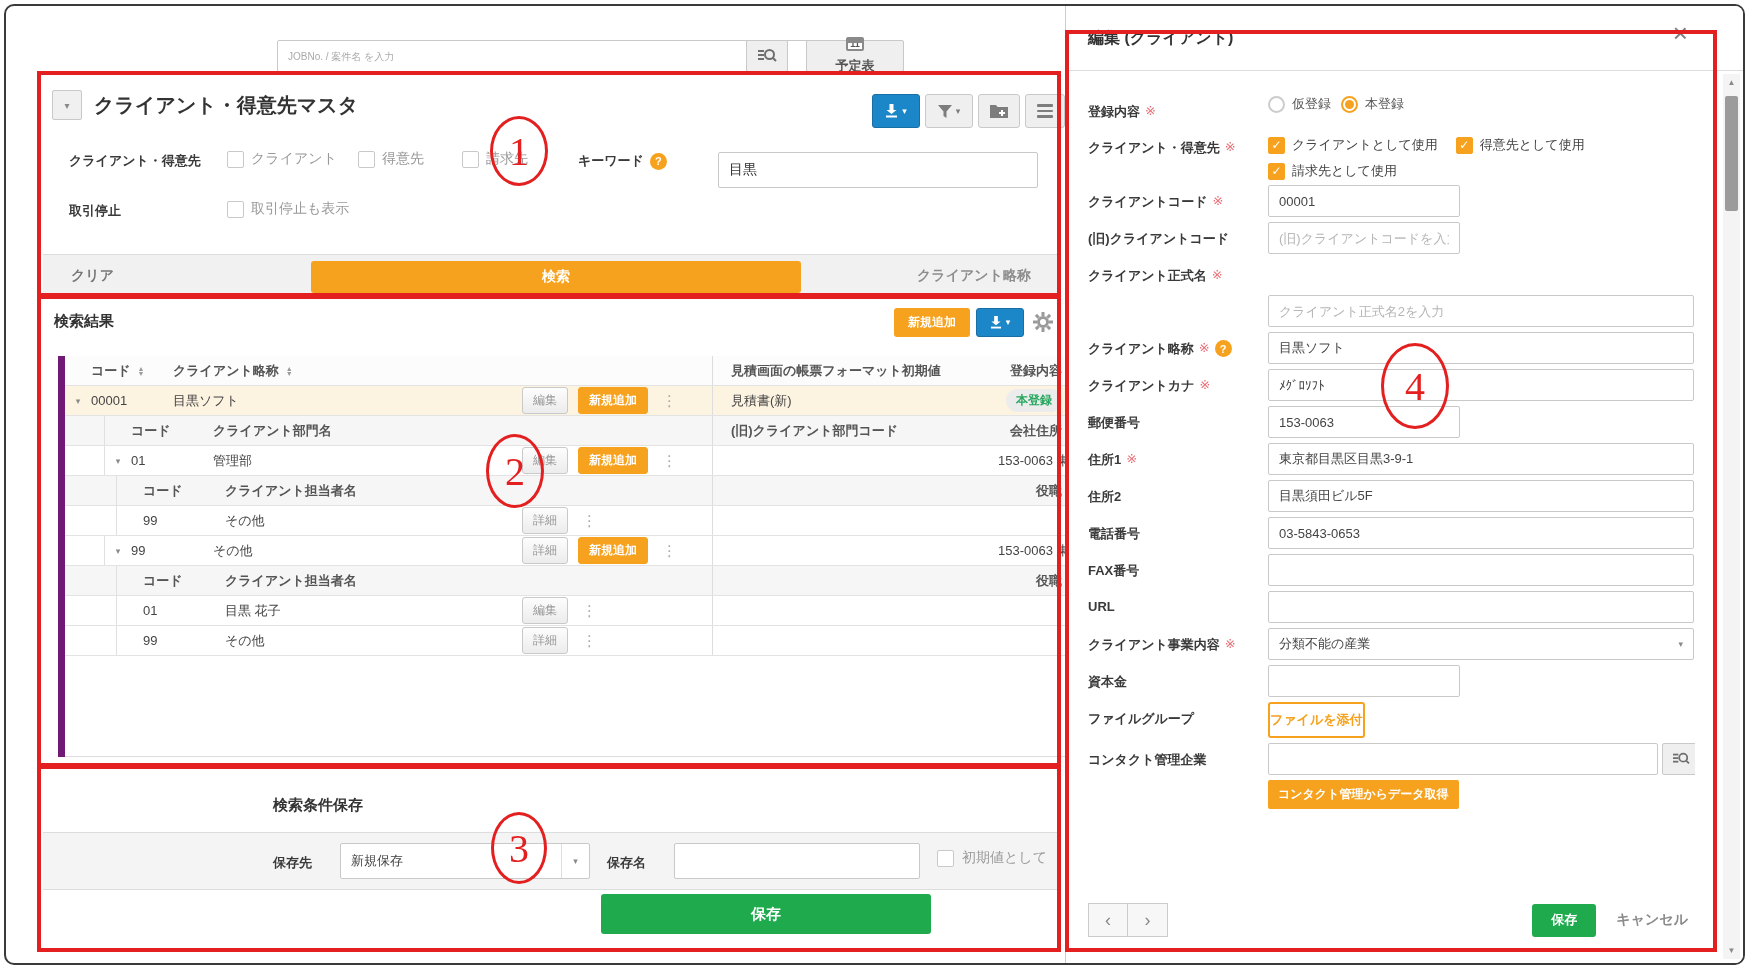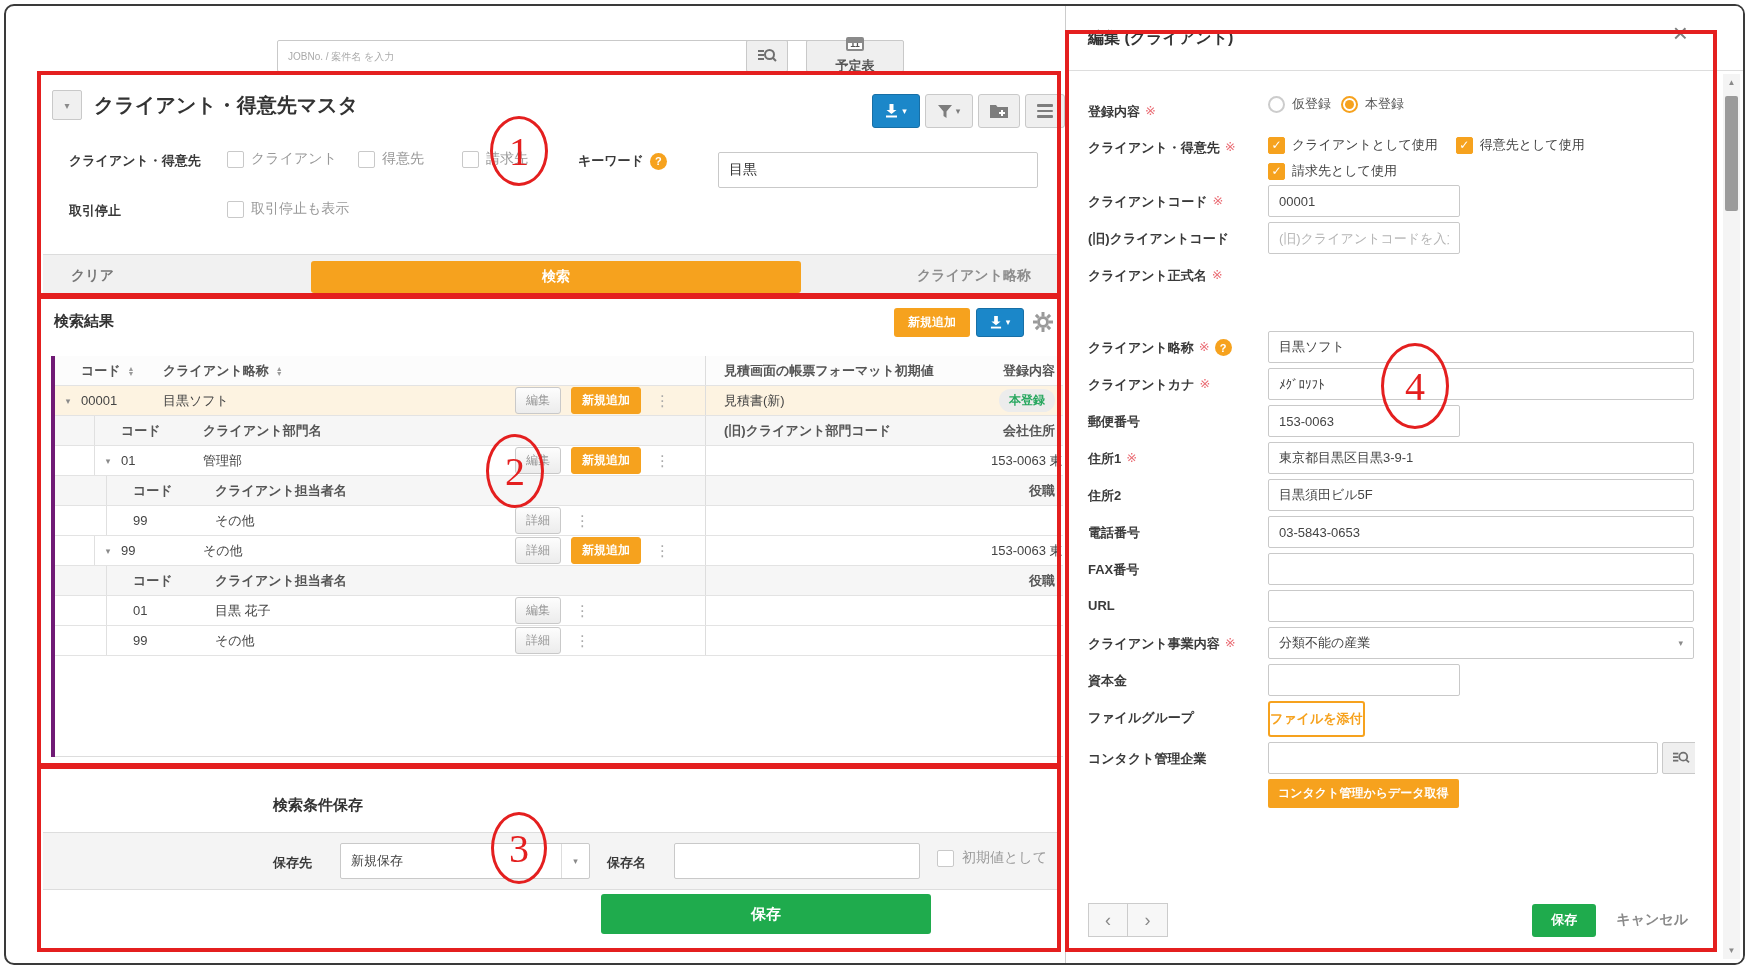--- a/index.html
+++ b/index.html
@@ -38,21 +38,21 @@
   .clear-link { position:absolute; left:28px; top:12px; font-size:14px; font-weight:bold; color:#777; cursor:pointer; }
   .search-btn { position:absolute; left:268px; top:6px; width:490px; height:32px; background:#f6a21e; border:none; border-radius:3px; color:#fff; font-size:14px; font-weight:bold; cursor:pointer; }
   .close-area-link { position:absolute; right:30px; top:12px; font-size:14px; font-weight:bold; color:#8d8d8d; cursor:pointer; }
 
   
   .results-title { position:absolute; left:48px; top:306px; font-size:15px; font-weight:bold; color:#333; }
   .res-add { position:absolute; left:888px; top:302px; width:76px; height:29px; background:#f6a21e; border:none; border-radius:3px; color:#fff; font-size:12px; font-weight:bold; cursor:pointer; }
   .res-dl { position:absolute; left:970px; top:302px; width:48px; height:29px; background:#1b87c9; border:1px solid #176fa6; border-radius:3px; color:#fff; display:flex; align-items:center; justify-content:center; gap:4px; cursor:pointer; }
   .res-gear { position:absolute; left:1026px; top:305px; cursor:pointer; }
 
-  .rtable { position:absolute; left:45px; top:350px; width:1012px; border-left:4px solid #701a75; overflow:hidden; }
+  .rtable { position:absolute; left:52px; top:350px; width:1012px; border-left:7px solid #701a75; overflow:hidden; }
   .trow { display:flex; align-items:center; height:30px; border-bottom:1px solid #e3e3e3; background:#fff; font-size:13px; color:#444; }
   .trow.thead { background:#fcfcfc; font-weight:bold; color:#555; }
   .trow.sub { background:#f6f6f6; font-weight:bold; color:#555; }
   .trow.hl { background:#fdf3e1; }
   .ind { align-self:stretch; flex:0 0 auto; border-right:1px solid #e0e0e0; }
   .ind.w0 { width:0; border-right:none; }
   .ind.w1 { width:40px; }
   .ind.w2 { width:52px; }
   .c-caret { flex:0 0 26px; text-align:center; color:#8a8a8a; font-size:9px; cursor:pointer; }
   .c-code { flex:0 0 82px; display:flex; align-items:center; gap:4px; }
@@ -465,20 +465,23 @@
         <div class="frow">
           <div class="flabel">
             <span>クライアント正式名</span>
             <span class="req">※</span>
           </div>
         </div>
         <div class="frow">
           <div class="flabel">
             <span></span>
           </div>
+          <div class="fctrl">
+            <input class="tin wide" placeholder="クライアント正式名2を入力" style="">
+          </div>
         </div>
         <div class="frow">
           <div class="flabel">
             <span>クライアント略称</span>
             <span class="req">※</span>
             <span class="help-dot">?</span>
           </div>
           <div class="fctrl">
             <input class="tin wide" value="目黒ソフト" style="">
           </div>

